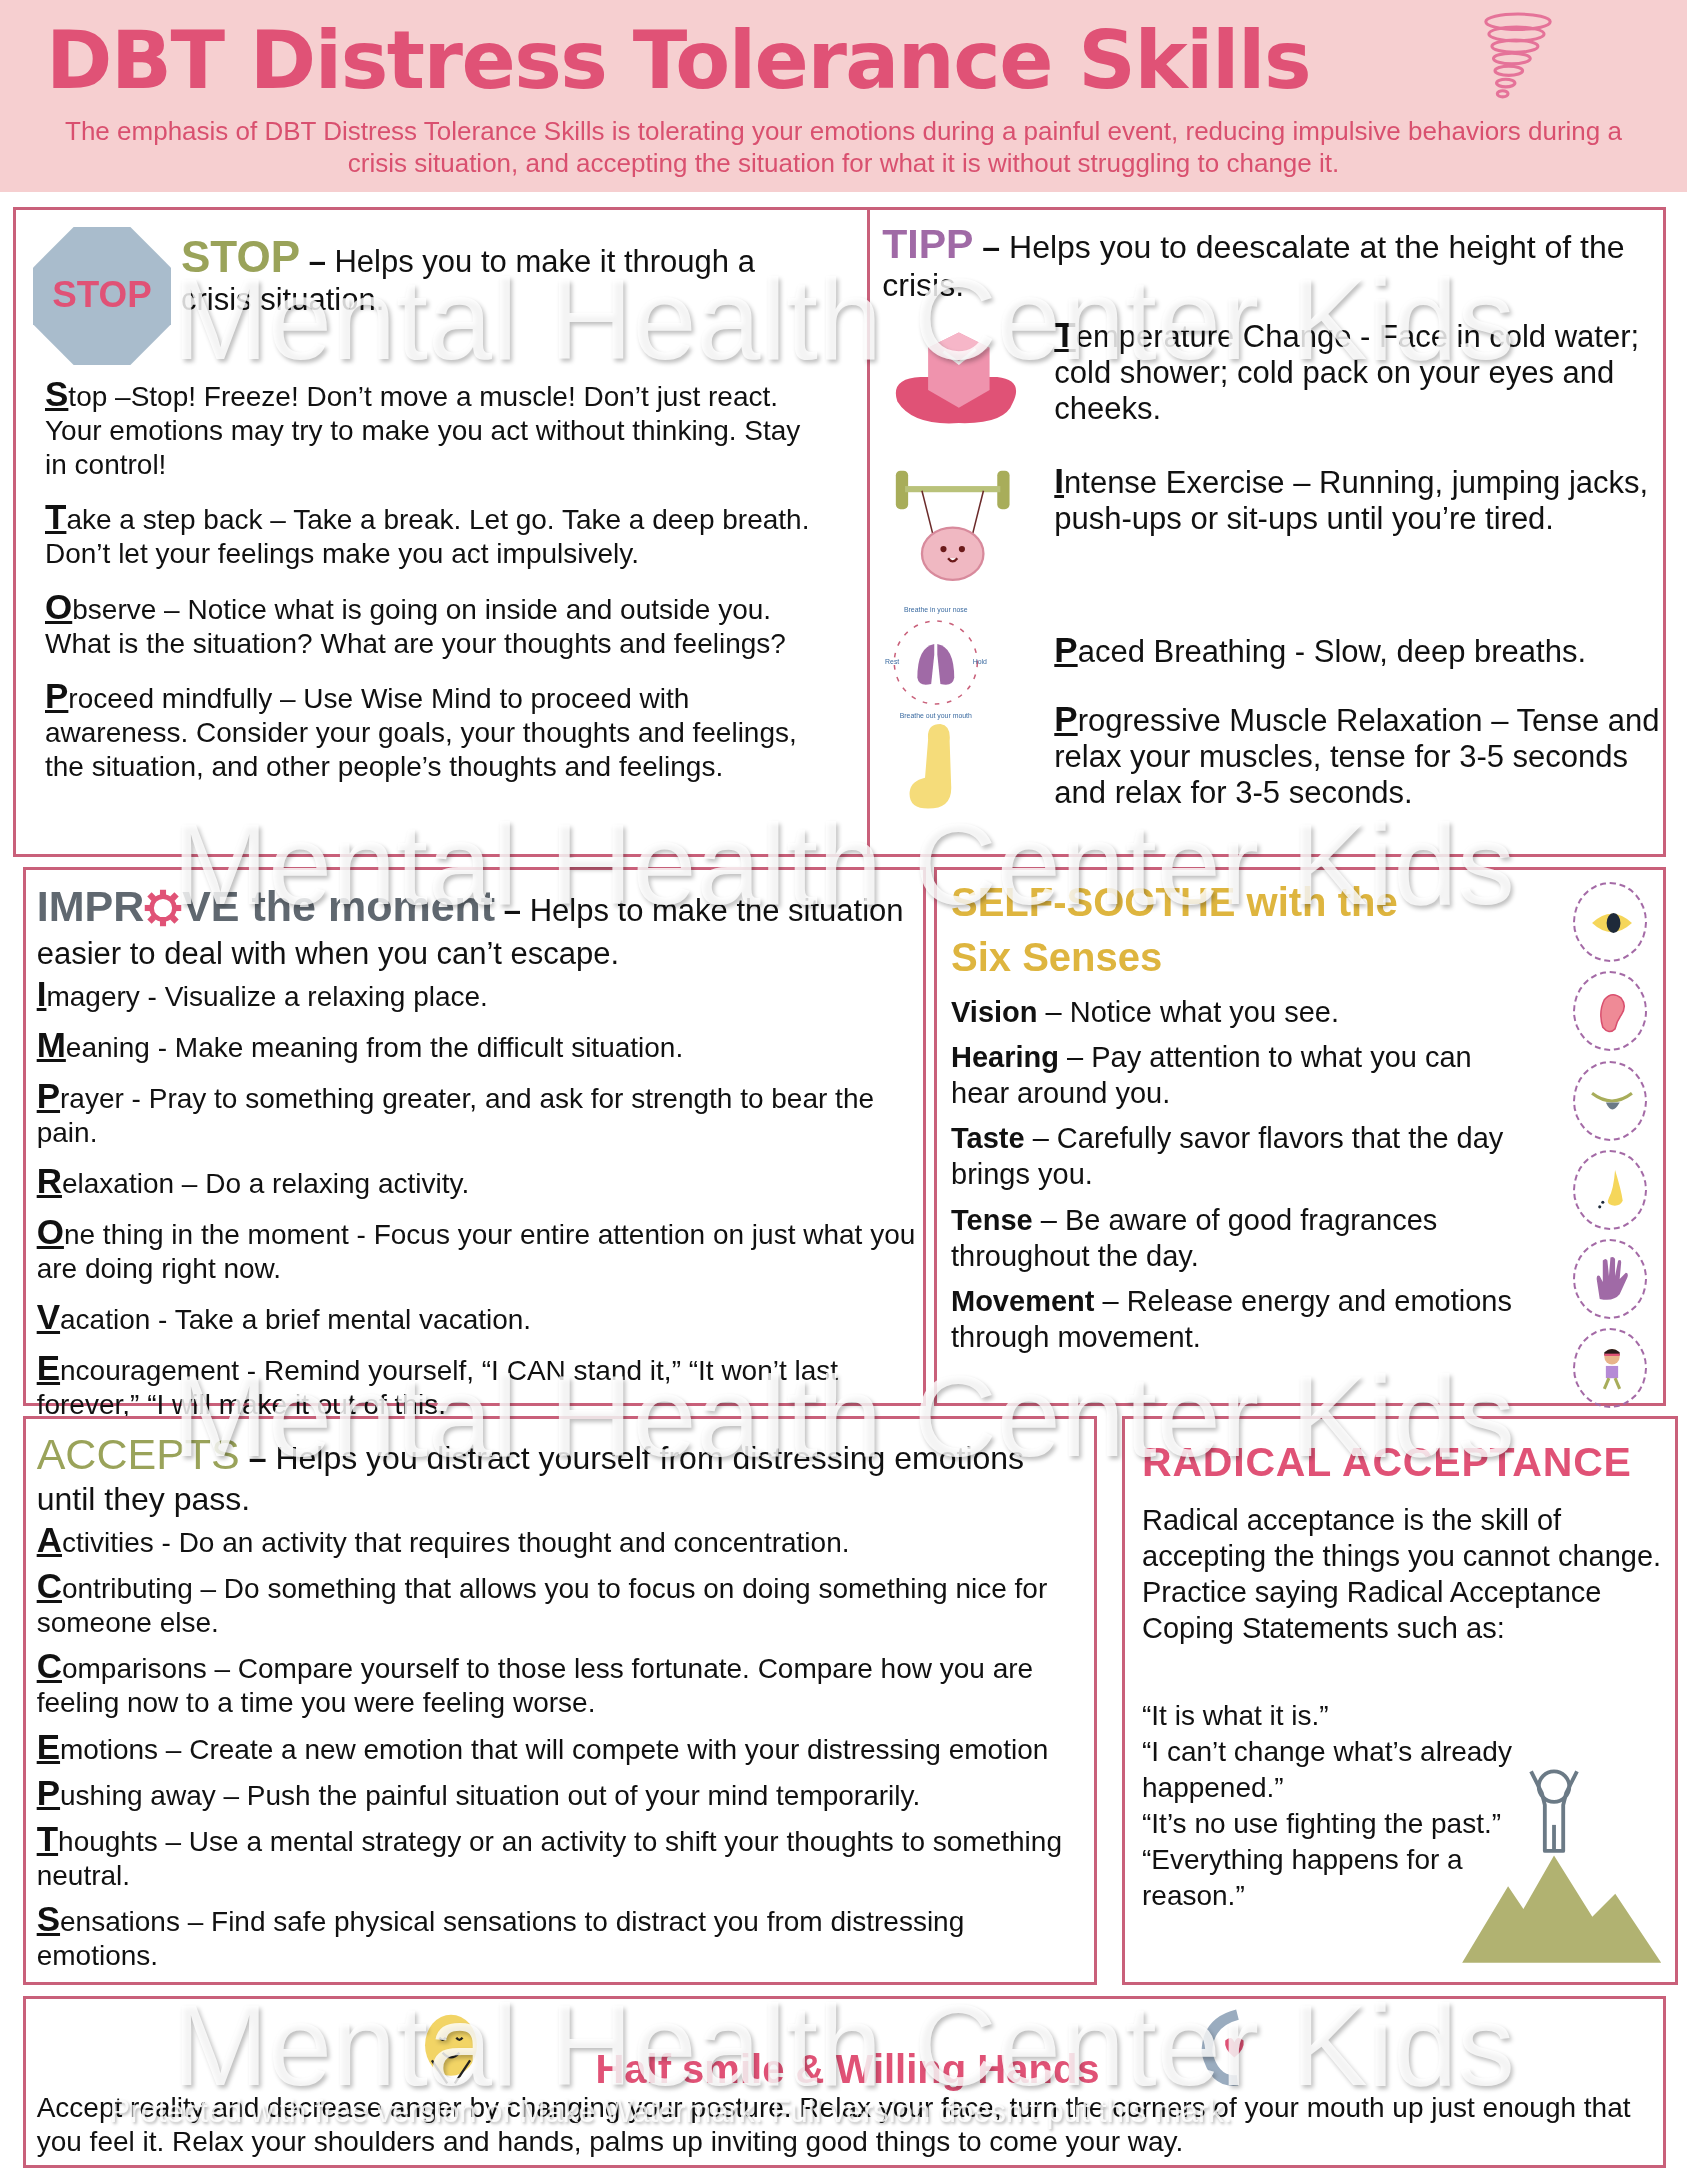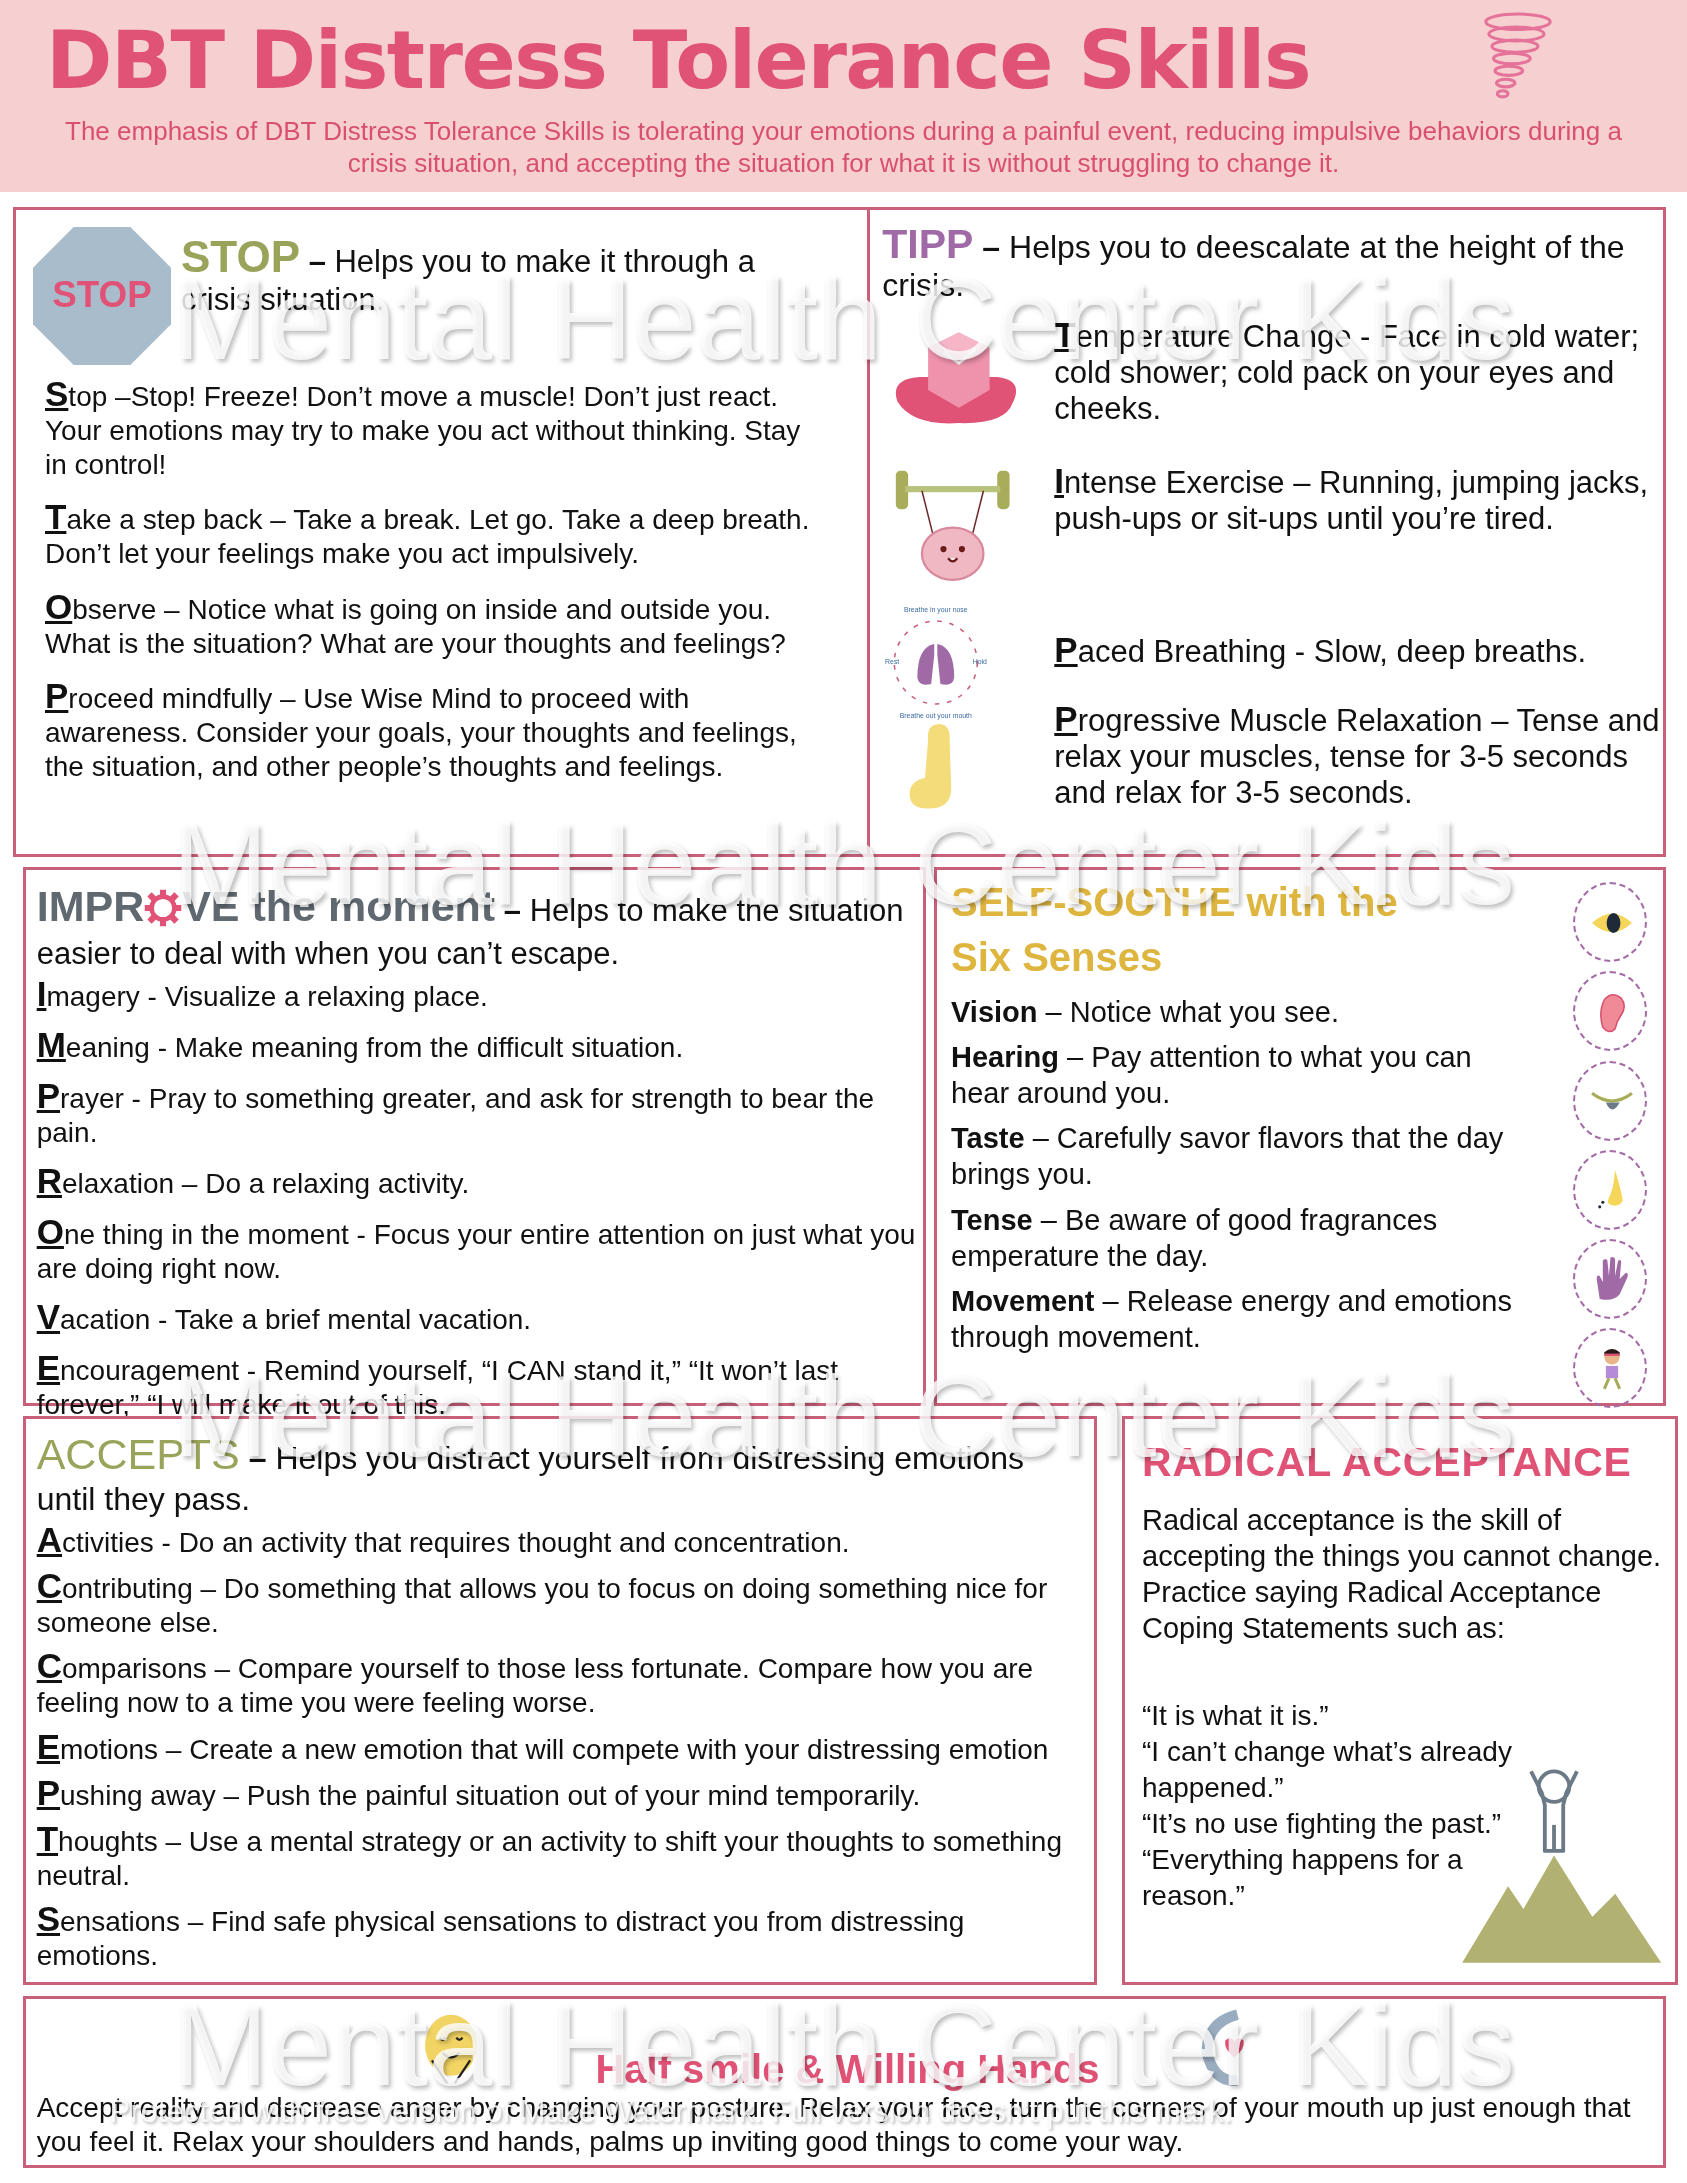--- a/index.html
+++ b/index.html
@@ -193,21 +193,21 @@
 
 <div class="box b-soothe">
   <div class="soothe-title">
     <div>SELF-SOOTHE with the</div>
     <div>Six Senses</div>
   </div>
   <div class="soothe-items">
     <div class="item"><b>Vision</b><span> – Notice what you see.</span></div>
     <div class="item"><b>Hearing</b><span> – Pay attention to what you can hear around you.</span></div>
     <div class="item"><b>Taste</b><span> – Carefully savor flavors that the day brings you.</span></div>
-    <div class="item"><b>Tense</b><span> – Be aware of good fragrances emperature the day.</span></div>
+    <div class="item"><b>Tense</b><span> – Be aware of good fragrances throughout the day.</span></div>
     <div class="item"><b>Movement</b><span> – Release energy and emotions through movement.</span></div>
   </div>
   <div class="sense-col">
     <div class="sense">
         <svg width="46" height="46" viewBox="0 0 60 60">
           <path d="M4,30 Q30,6 56,30 Q30,54 4,30 Z" fill="#f5d65a"></path>
           <ellipse cx="32" cy="30" rx="9" ry="13" fill="#1e2a3a"></ellipse>
         </svg>
       </div>
     <div class="sense">

